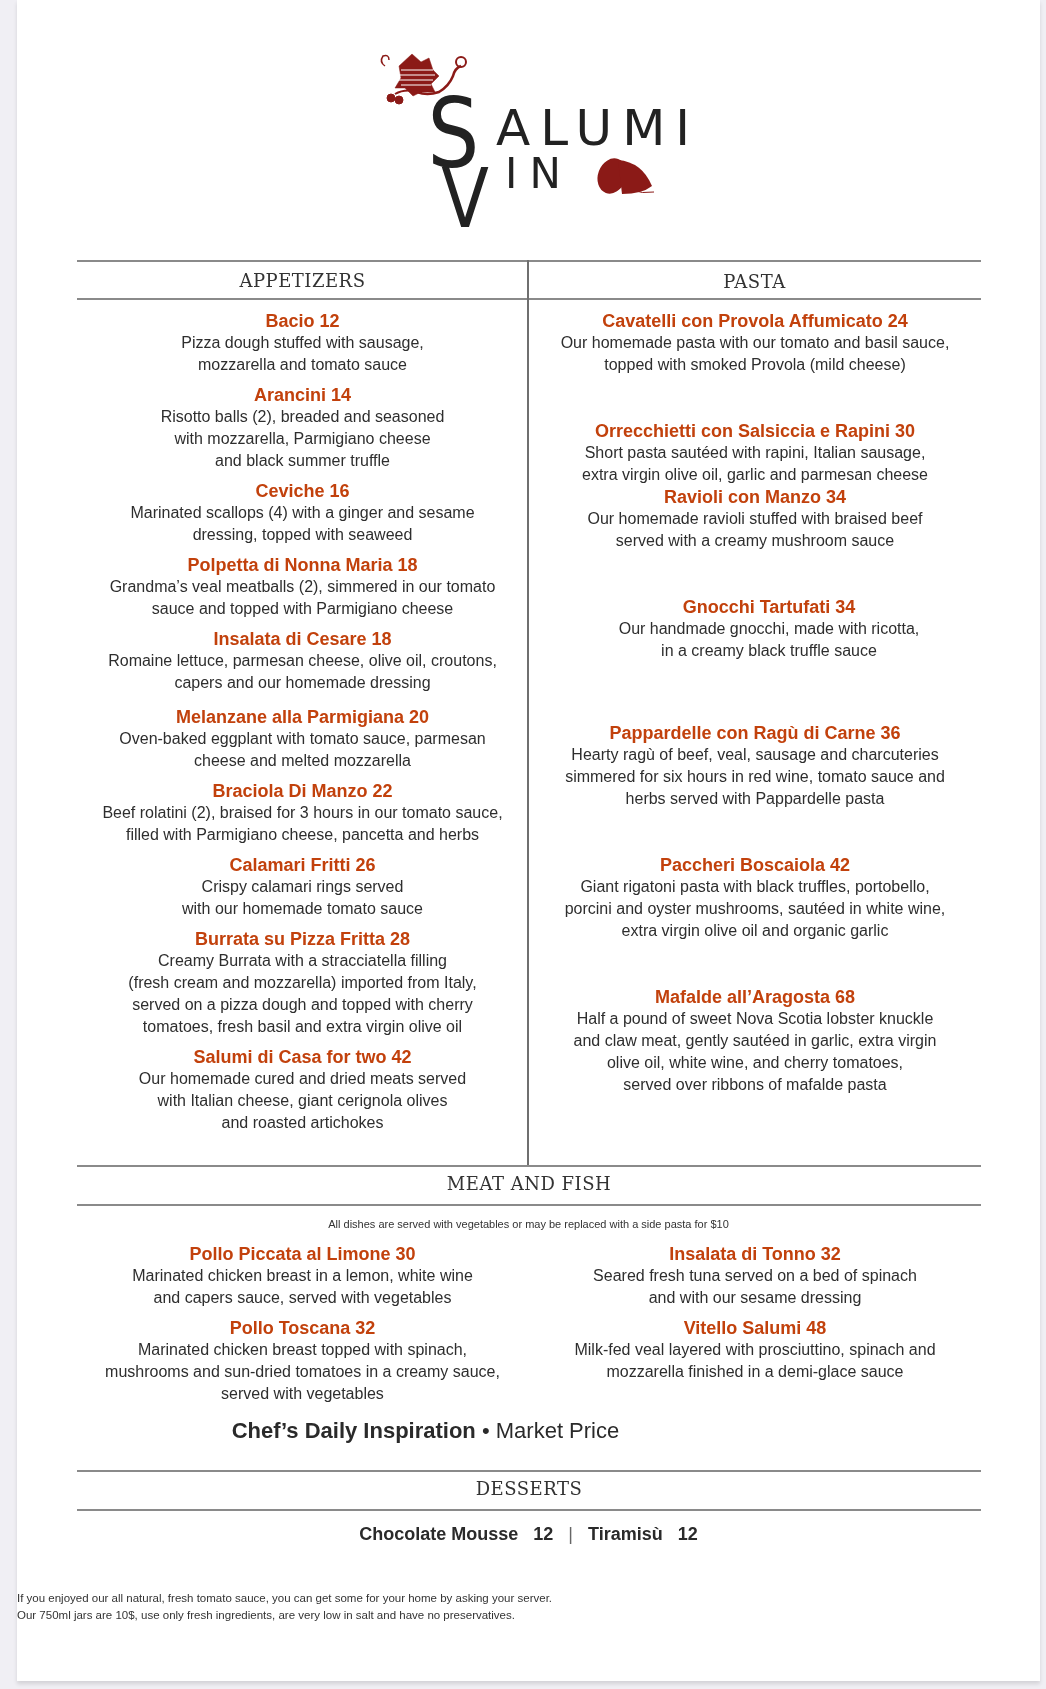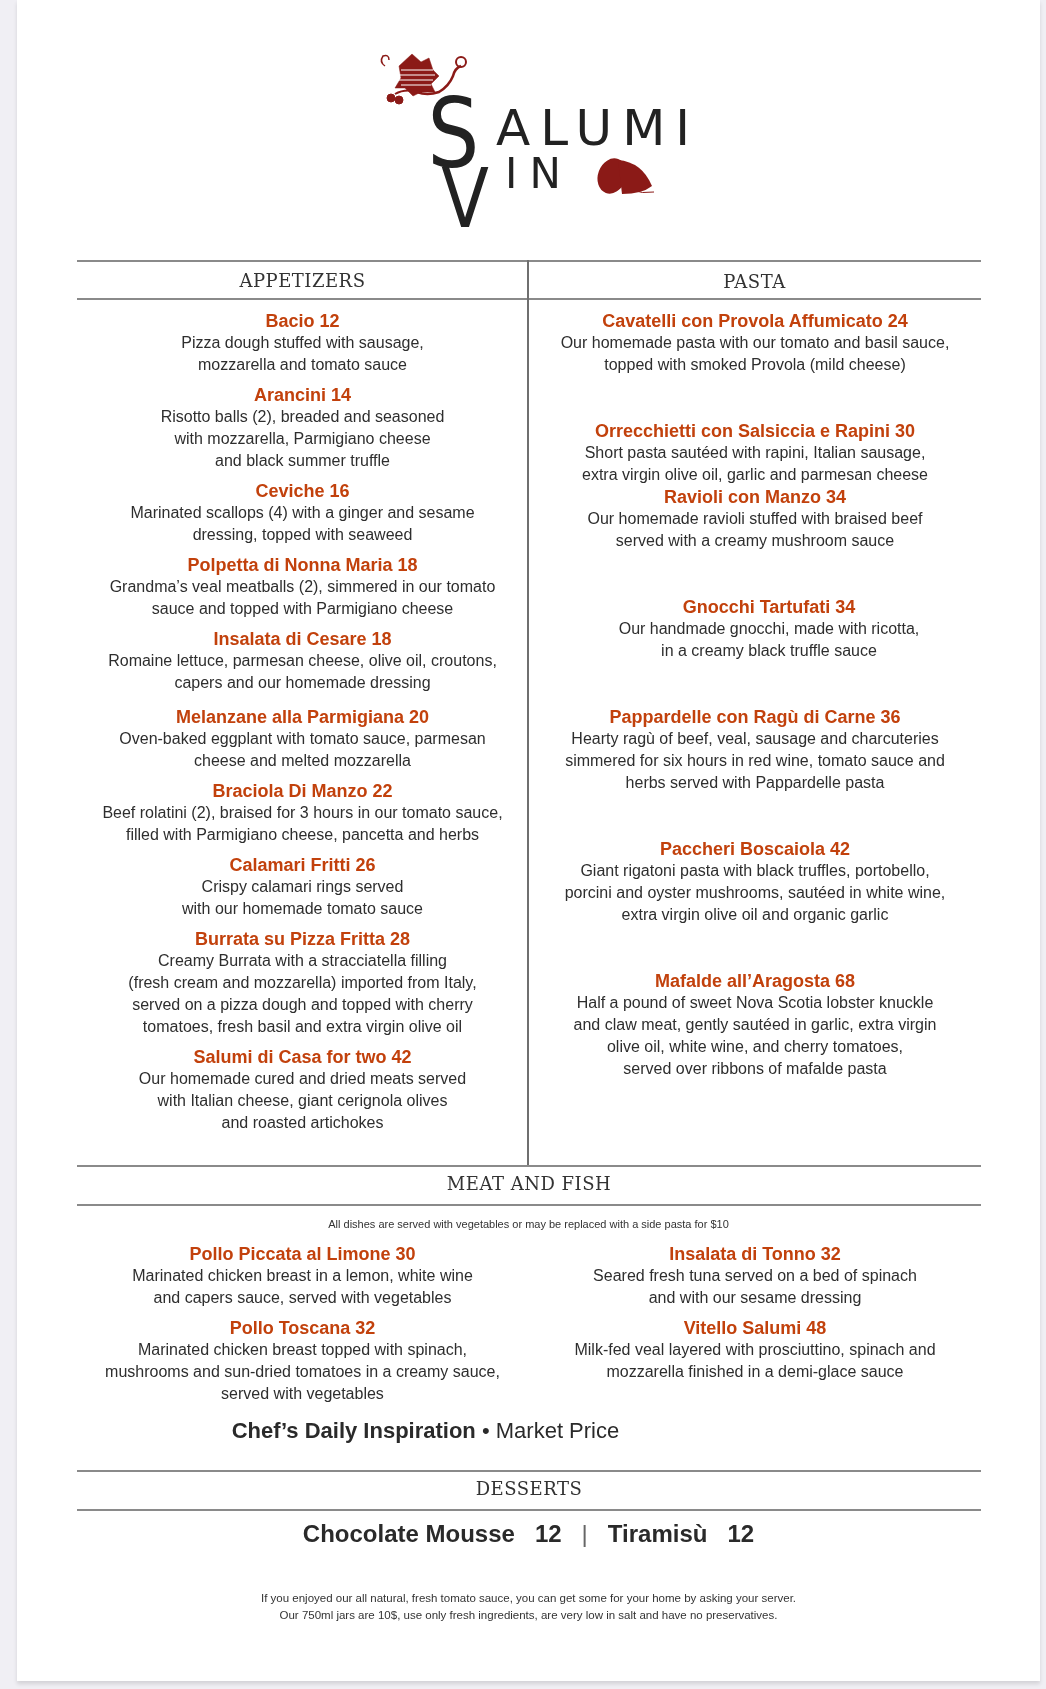--- a/index.html
+++ b/index.html
@@ -16,21 +16,21 @@
   .vline { position:absolute; width:1.5px; background:#6f6f6f; }
   .section-title {
     position:absolute; text-align:center; font-family:"DejaVu Serif","Liberation Serif",serif;
     font-size:18px; letter-spacing:0.5px; color:#333;
   }
   .col { position:absolute; text-align:center; }
   .item-name { font-size:18px; font-weight:bold; color:#c2410c; line-height:22px; }
   .item-desc { font-size:16px; color:#2e2e2e; line-height:22px; white-space:pre-line; }
   .item { margin:0; }
   .note { position:absolute; left:0; width:1023px; text-align:center; font-size:11px; color:#333; }
-  .footer { position:absolute; left:0; width:1023px; text-align:center; font-size:11.5px; color:#333; line-height:17px; white-space:pre-line; }
+  .footer { position:absolute; left:0; width:1023px; text-align:left; font-size:11.5px; color:#333; line-height:17px; white-space:pre-line; }
   .logo-text { font-family:"DejaVu Sans","Liberation Sans",sans-serif; font-weight:normal; color:#222; }
 </style>
 </head>
 <body>
 
 <div class="sheet">
 
   <div class="abs" style="left:360px; top:48px; width:320px; height:200px;">
     <svg width="100" height="70" viewBox="0 0 100 70" style="position:absolute; left:0; top:0;">
       <g fill="#8b1a17" stroke="#8b1a17">
@@ -132,21 +132,21 @@
     <div class="item" style="">
       <div class="item-name">Orrecchietti con Salsiccia e Rapini  30</div>
       <div class="item-desc">Short pasta sautéed with rapini, Italian sausage,
 extra virgin olive oil, garlic and parmesan cheese</div>
     </div>
     <div class="item" style="margin-bottom:44px;">
       <div class="item-name">Ravioli con Manzo  34</div>
       <div class="item-desc">Our homemade ravioli stuffed with braised beef
 served with a creamy mushroom sauce</div>
     </div>
-    <div class="item" style="margin-bottom:44px;padding-left:28px;">
+    <div class="item" style="margin-bottom:60px;padding-left:28px;">
       <div class="item-name">Gnocchi Tartufati  34</div>
       <div class="item-desc">Our handmade gnocchi, made with ricotta,
 in a creamy black truffle sauce</div>
     </div>
     <div class="item" style="margin-bottom:44px;">
       <div class="item-name">Pappardelle con Ragù di Carne  36</div>
       <div class="item-desc">Hearty ragù of beef, veal, sausage and charcuteries
 simmered for six hours in red wine, tomato sauce and
 herbs served with Pappardelle pasta</div>
     </div>
@@ -200,21 +200,21 @@
   <div class="abs" style="left:2px; width:813px; top:1420px; text-align:center; font-size:22px; line-height:22px;">
     <span style="font-weight:bold;">Chef’s Daily Inspiration</span>
     <span>•</span>
     <span>Market Price</span>
   </div>
 
   <div class="hline" style="top:1470px;"></div>
   <div class="section-title" style="left:60px; width:904px; top:1478px;">DESSERTS</div>
   <div class="hline" style="top:1509px;"></div>
 
-  <div class="abs" style="left:0; width:1023px; top:1523px; text-align:center; font-size:24px; line-height:22px; font-weight:bold;">
+  <div class="abs" style="left:0; width:1023px; top:1523px; text-align:center; font-size:18px; line-height:22px; font-weight:bold;">
     <span>Chocolate Mousse</span>&nbsp;&nbsp;
     <span>12</span>&nbsp;&nbsp;
     <span style="font-weight:normal; color:#666;">|</span>&nbsp;&nbsp;
     <span>Tiramisù</span>&nbsp;&nbsp;
     <span>12</span>
   </div>
 
   <div class="footer" style="top:1590px;">If you enjoyed our all natural, fresh tomato sauce, you can get some for your home by asking your server.
 Our 750ml jars are 10$, use only fresh ingredients, are very low in salt and have no preservatives.</div>
 

